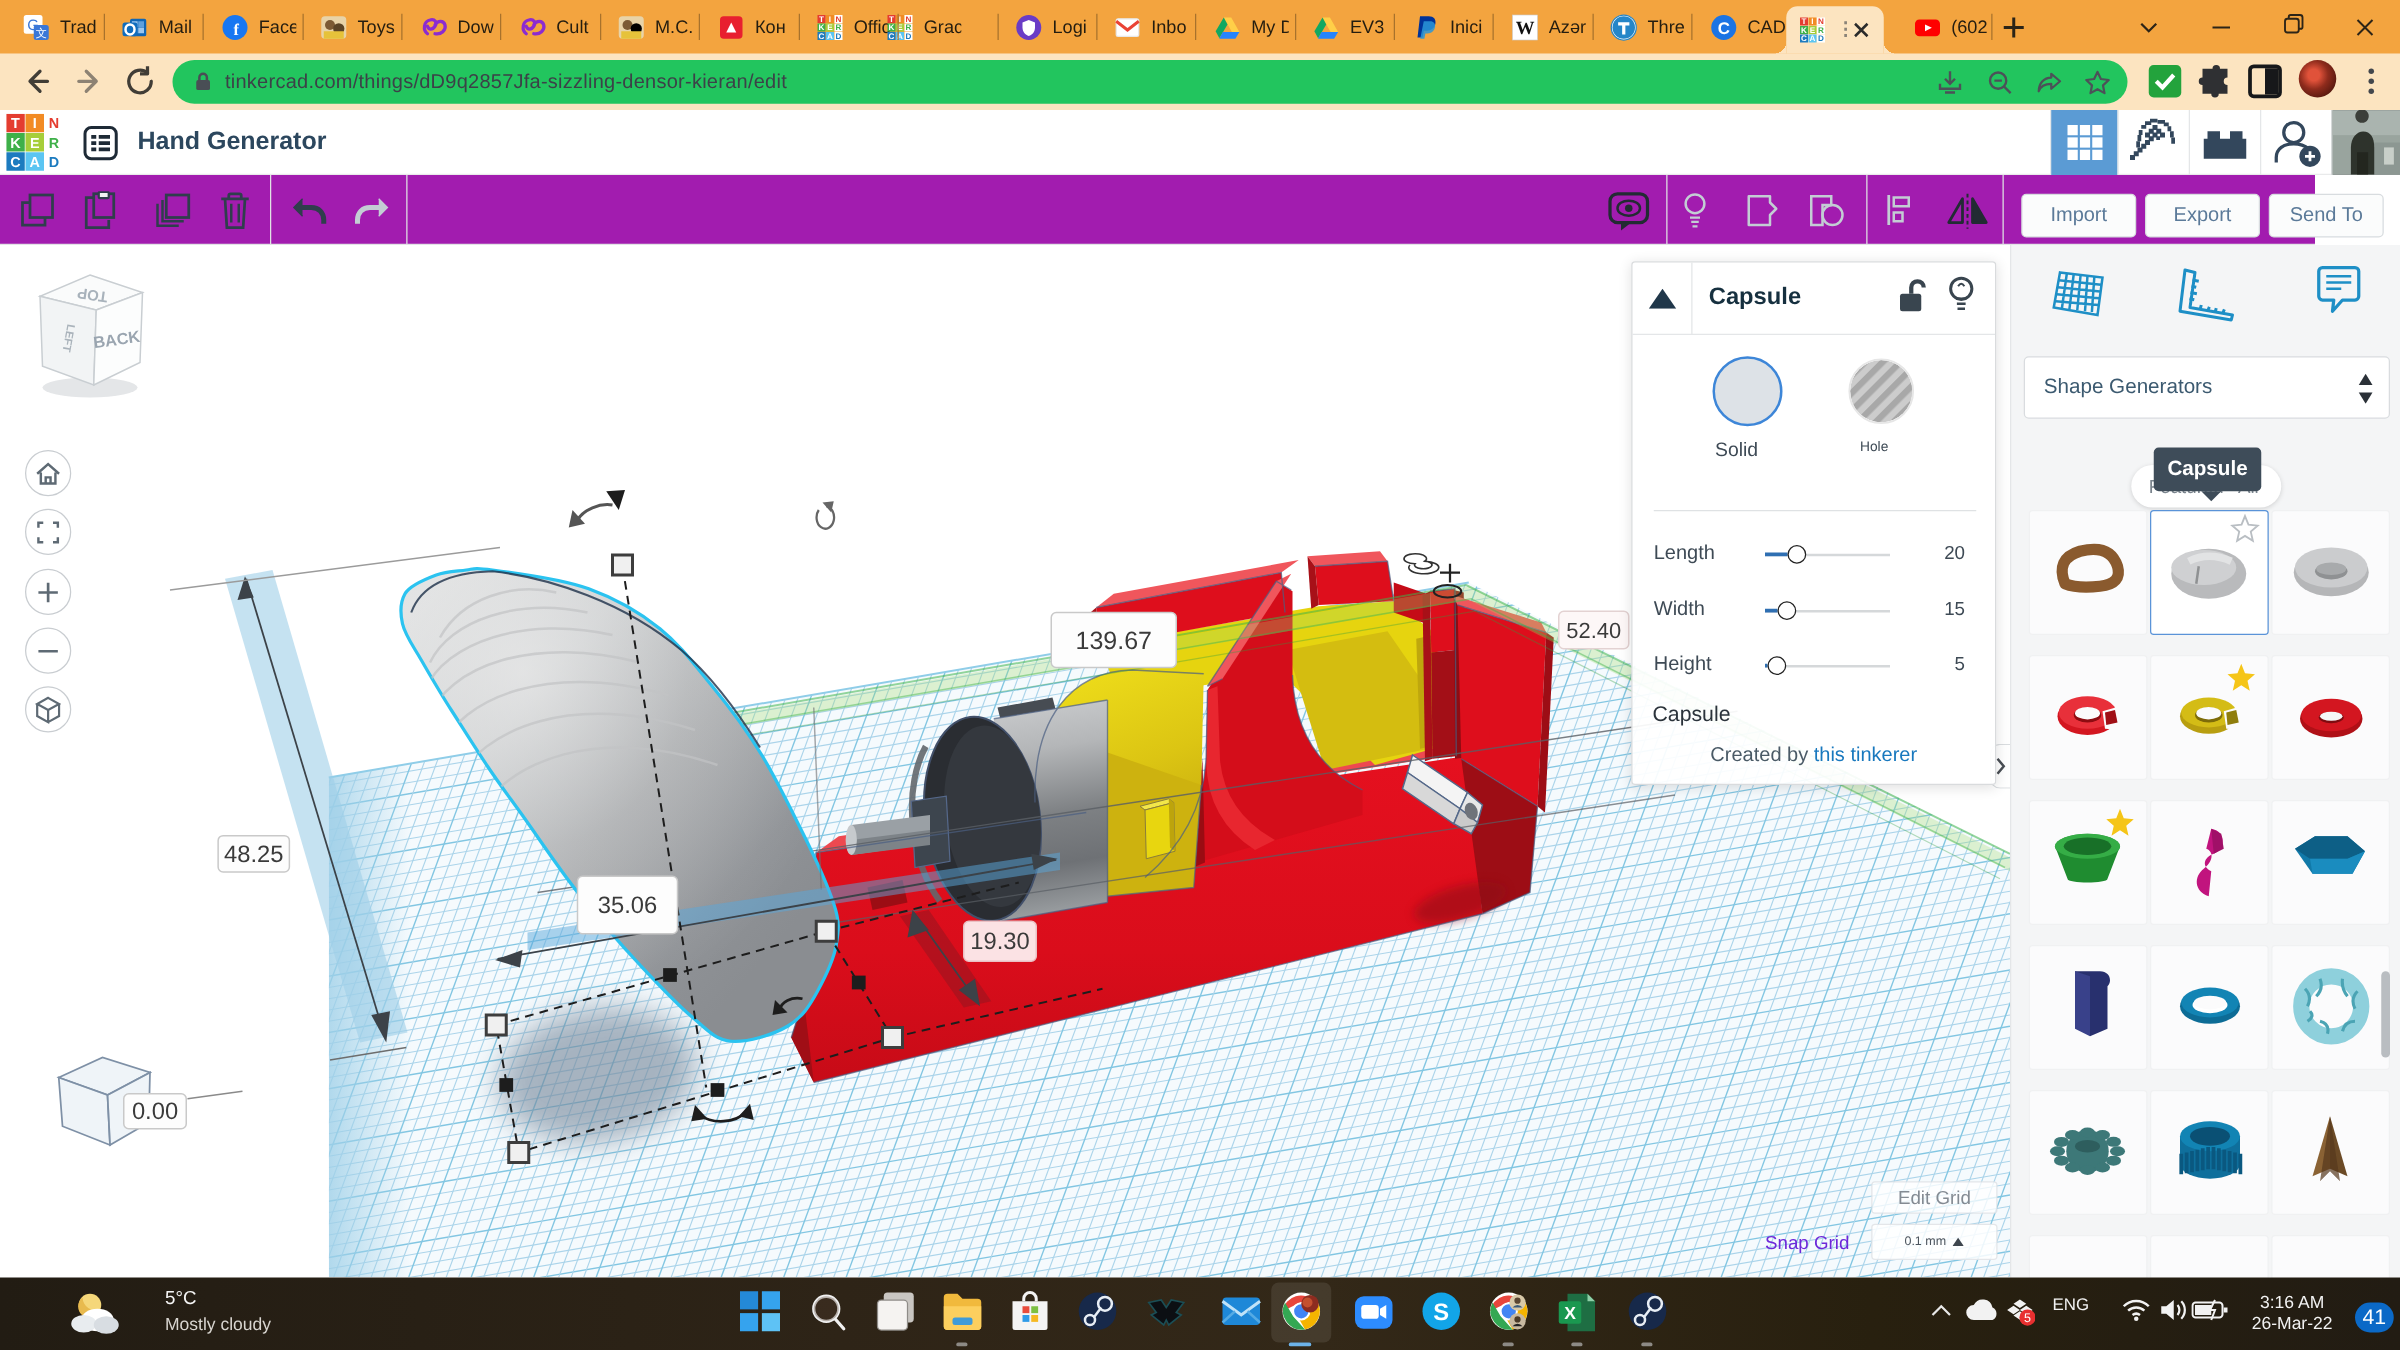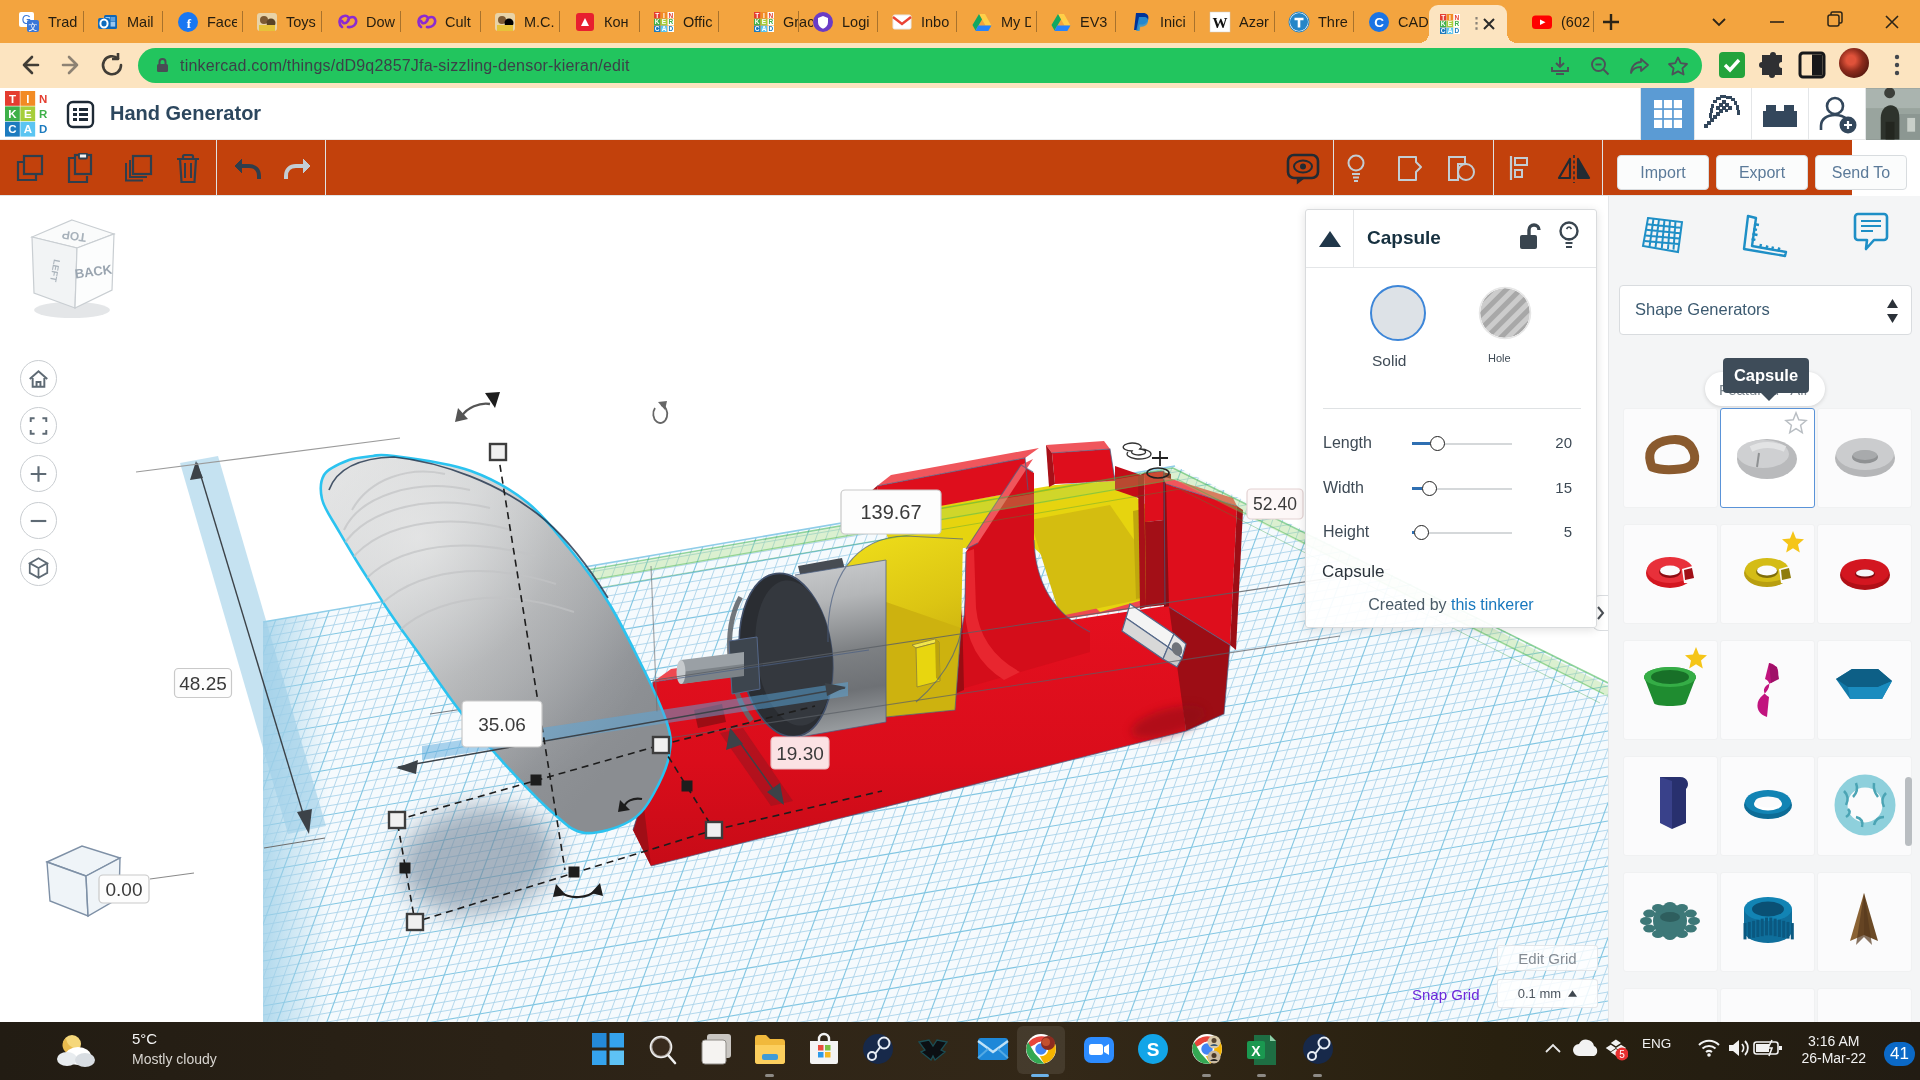--- a/index.html
+++ b/index.html
@@ -19,29 +19,29 @@
 #navbar{position:absolute;left:0;top:43px;width:1920px;height:45px;background:#fce4c0}
 #urlpill{position:absolute;left:138px;top:5px;width:1564px;height:35px;background:#22c55e;border-radius:18px;display:flex;align-items:center}
 #urltext{font-size:16px;color:#3c4148;margin-left:42px;letter-spacing:.2px}
 .navic{position:absolute;top:6px;width:32px;height:32px;display:flex;align-items:center;justify-content:center}
 
 #tkheader{position:absolute;left:0;top:88px;width:1920px;height:52px;background:#fff;border-bottom:1px solid #e9eaeb}
 #tklogo{position:absolute;left:5px;top:3px;width:46px;height:46px}
 #tktitle{position:absolute;left:110px;top:14px;font-size:20px;font-weight:bold;color:#2c475e}
 .hdrbtn{position:absolute;top:0;height:52px;border-left:1px solid #e4e6e8;display:flex;align-items:center;justify-content:center}
 
-#tktoolbar{position:absolute;left:0;top:140px;width:1852px;height:56px;background:#c2410c;border-bottom:1px solid #e2e4e6}
+#tktoolbar{position:absolute;left:0;top:140px;width:1852px;height:56px;background:#a21caf;border-bottom:1px solid #e2e4e6}
 .tbsep{position:absolute;top:0;width:1px;height:56px;background:#e0e2e4}
 .tbbtn{position:absolute;top:15px;height:35px;background:#fbfcfc;border:1px solid #d8dcdf;border-radius:4px;font-size:16px;color:#5b7a99;display:flex;align-items:center;justify-content:center}
 
 #stage{position:absolute;left:0;top:196px;width:1608px;height:826px;background:#fff;overflow:hidden}
 .navcirc{position:absolute;width:37px;height:37px;border-radius:50%;background:#fff;border:1.5px solid #c9cdd1;color:#5e6a74;display:flex;align-items:center;justify-content:center}
 #editgrid{position:absolute;left:1497px;top:749px;width:101px;height:26px;background:rgba(255,255,255,.75);border:1px solid rgba(210,214,218,.6);border-radius:3px;font-size:15px;color:#848b93;display:flex;align-items:center;justify-content:center}
 #snapwrap{position:absolute;left:1412px;top:790px;font-size:15px;color:#6d28d9}
-#snapdd{position:absolute;left:1497px;top:783px;width:101px;height:29px;background:rgba(255,255,255,.85);border:1px solid rgba(210,214,218,.6);border-radius:3px;font-size:13px;color:#4c555e;display:flex;align-items:center;justify-content:center}
+#snapdd{position:absolute;left:1497px;top:783px;width:101px;height:29px;background:rgba(255,255,255,.85);border:1px solid rgba(210,214,218,.6);border-radius:3px;font-size:10px;color:#4c555e;display:flex;align-items:center;justify-content:center}
 #collapsetab{position:absolute;left:1592px;top:399px;width:16px;height:36px;background:#fff;border:1px solid #dadde0;border-right:none;border-radius:8px 0 0 8px;color:#444;font-size:13px;display:flex;align-items:center;justify-content:center}
 
 #rightpanel{position:absolute;left:1608px;top:196px;width:312px;height:826px;background:#f4f5f6;border-left:1px solid #e4e6e8}
 #shapedd{position:absolute;left:10px;top:89px;width:293px;height:50px;background:#fff;border:1px solid #d9dcdf;border-radius:4px}
 #shapedd span{position:absolute;left:15px;top:14px;font-size:16.5px;color:#3c5a70}
 .card{position:absolute;width:95px;height:100px;background:#fbfbfc;border-radius:3px;border:1px solid #f0f1f2}
 .cardsel{border:1.5px solid #5a93d8;background:#fff}
 #ftpill{position:absolute;left:96px;top:176px;width:120px;height:34px;background:#fff;border-radius:17px;box-shadow:0 1px 4px rgba(0,0,0,.15);font-size:15px;color:#7a848d}
 #tooltip{position:absolute;left:114px;top:162px;width:86px;height:35px;background:#3e4c59;border-radius:4px;color:#fff;font-size:16.5px;font-weight:bold;display:flex;align-items:center;justify-content:center}
 #tooltip:after{content:"";position:absolute;left:38px;bottom:-8px;border:8px solid transparent;border-top-color:#3e4c59;border-bottom:none}
@@ -162,21 +162,21 @@
           <text x="4.2" y="6.6" font-size="6.5" fill="#fff" text-anchor="middle" font-weight="bold" font-family="Liberation Sans">T</text>
           <text x="11" y="6.6" font-size="6.5" fill="#fff" text-anchor="middle" font-weight="bold" font-family="Liberation Sans">I</text>
           <text x="4.2" y="13.4" font-size="6.5" fill="#fff" text-anchor="middle" font-weight="bold" font-family="Liberation Sans">K</text>
           <text x="11" y="13.4" font-size="6.5" fill="#fff" text-anchor="middle" font-weight="bold" font-family="Liberation Sans">E</text>
           <text x="4.2" y="20.2" font-size="6.5" fill="#fff" text-anchor="middle" font-weight="bold" font-family="Liberation Sans">C</text>
           <text x="11" y="20.2" font-size="6.5" fill="#fff" text-anchor="middle" font-weight="bold" font-family="Liberation Sans">A</text>
         </svg>
         <span class="ttl">Offic</span>
       </div>
       <div class="tsep" style="left:639px"></div>
-      <div class="tab" style="left:743px;width:70px">
+      <div class="tab" style="left:699px;width:70px">
         <span style="width:10px;flex:0 0 10px"></span>
         <svg class="fav" viewBox="0 0 22 22">
           <rect x="1" y="1" width="6.4" height="6.4" fill="#e43d30"></rect>
           <rect x="7.8" y="1" width="6.4" height="6.4" fill="#f28b24"></rect>
           <rect x="14.6" y="1" width="6.4" height="6.4" fill="#fff"></rect>
           <text x="17.8" y="6.6" font-size="6.5" fill="#e43d30" text-anchor="middle" font-weight="bold" font-family="Liberation Sans">N</text>
           <rect x="1" y="7.8" width="6.4" height="6.4" fill="#3eb049"></rect>
           <rect x="7.8" y="7.8" width="6.4" height="6.4" fill="#a6ce3a"></rect>
           <rect x="14.6" y="7.8" width="6.4" height="6.4" fill="#fff"></rect>
           <text x="17.8" y="13.4" font-size="6.5" fill="#3eb049" text-anchor="middle" font-weight="bold" font-family="Liberation Sans">R</text>

